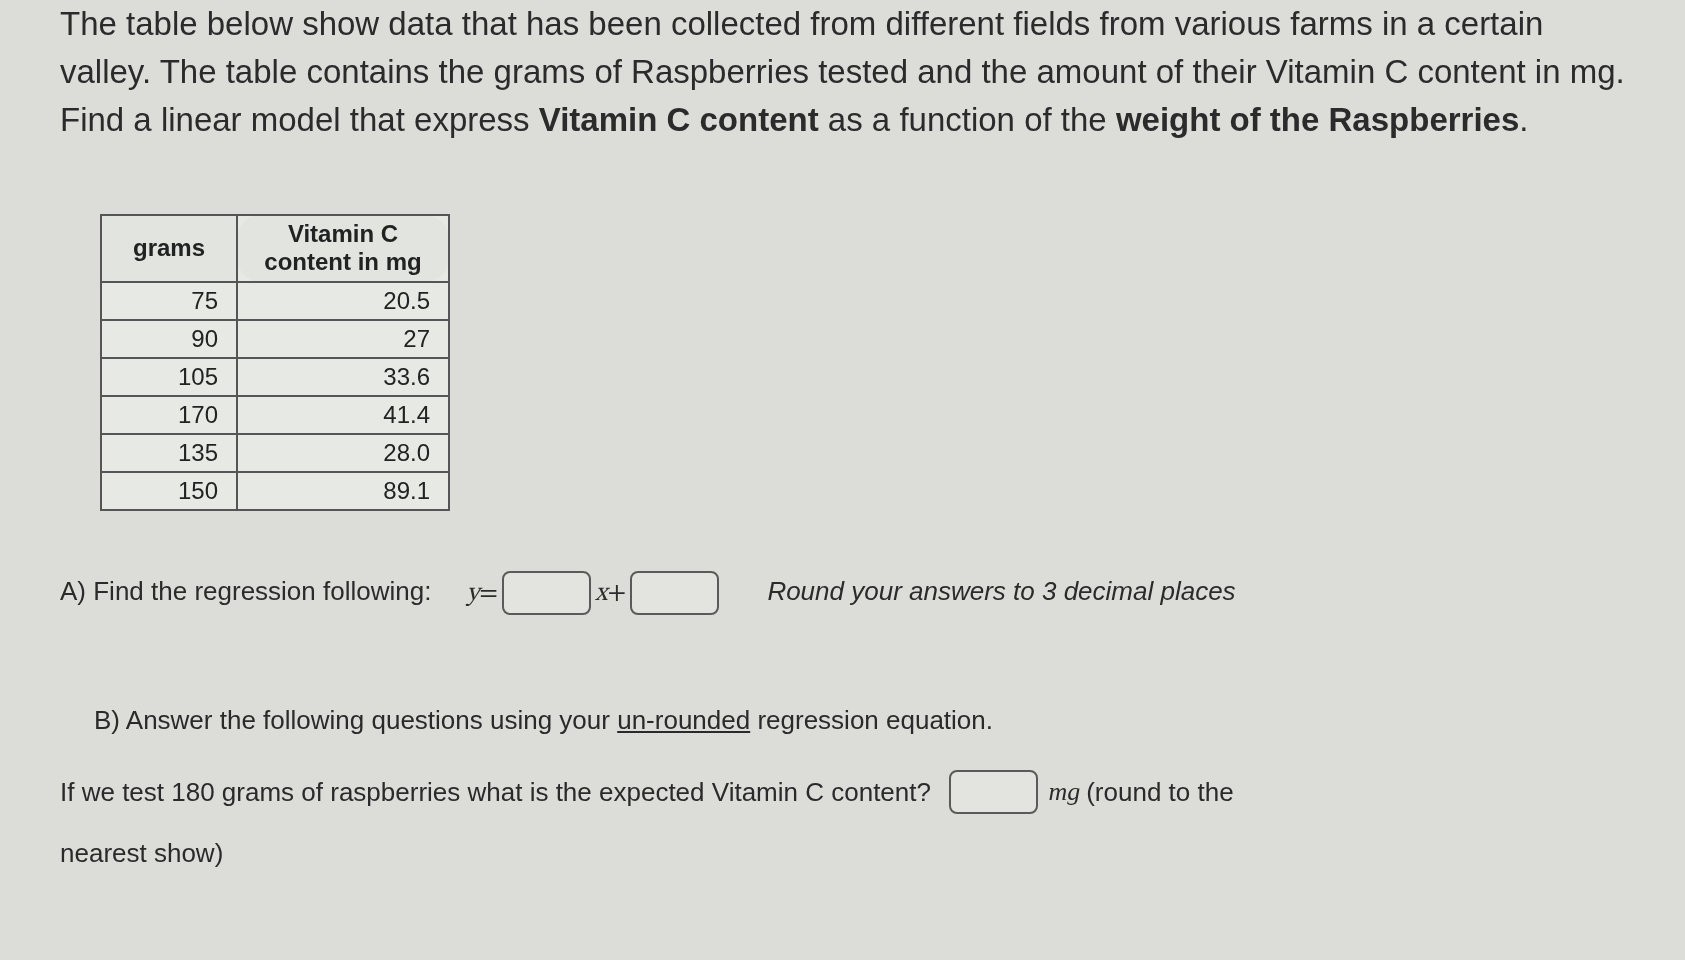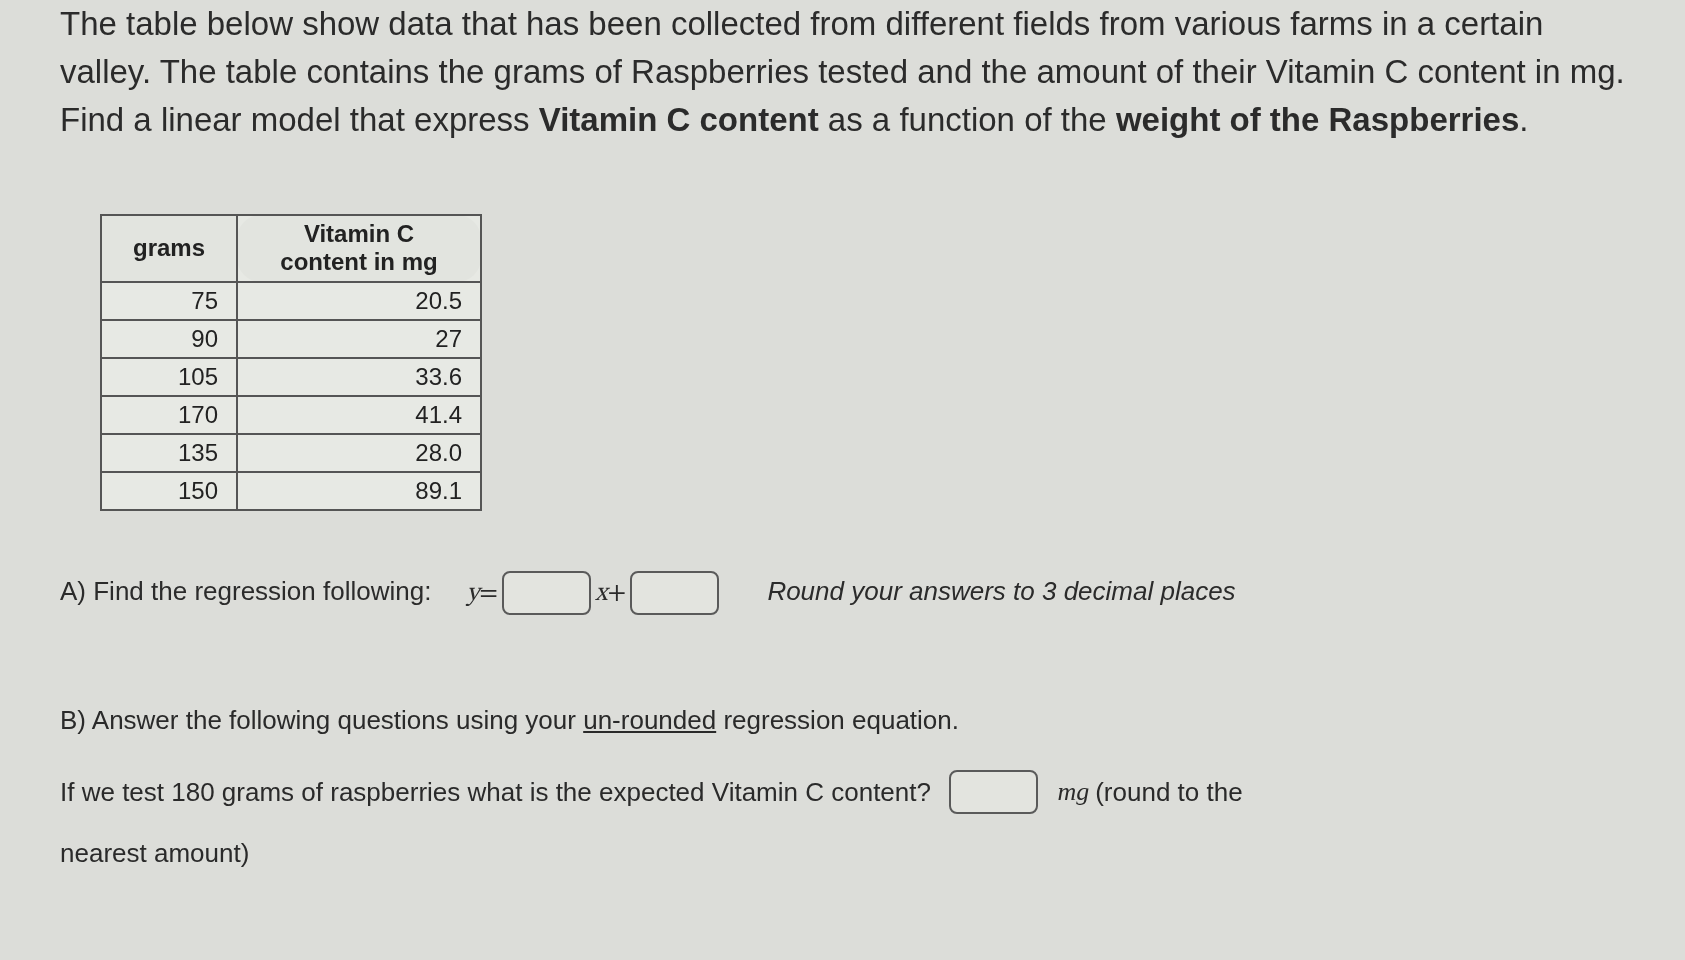--- a/index.html
+++ b/index.html
@@ -44,21 +44,21 @@
     padding: 4px 12px;
     background: #e2e4df;
   }
   table.data th.col-grams {
     width: 110px;
     vertical-align: middle;
   }
   table.data th.col-vitc {
     width: 190px;
     line-height: 1.2;
-    padding: 4px 26px;
+    padding: 4px 10px;
     border-radius: 24px;
   }
   table.data td {
     text-align: right;
     padding: 4px 12px 4px 12px;
   }
   table.data td.grams-cell {
     padding-right: 18px;
   }
   table.data td.vitc-cell {
@@ -95,39 +95,40 @@
   }
   .hint {
     font-style: italic;
     margin-left: 37px;
     font-family: "Segoe UI", Arial, sans-serif;
     font-size: 26px;
   }
   .partB {
     margin-top: 90px;
     font-size: 26px;
+    margin-left: 34px;
   }
   .partB-line2 {
     margin-top: 34px;
     font-size: 26px;
     display: flex;
     align-items: center;
     flex-wrap: wrap;
   }
   .partB-line3 {
     margin-top: 24px;
     font-size: 26px;
   }
   .underlined {
     text-decoration: underline;
   }
   .unit {
     font-style: italic;
     font-family: "Cambria Math","Times New Roman",serif;
-    margin-left: 15px;
+    margin-left: 6px;
     margin-right: 6px;
   }
 </style>
 </head>
 <body>
 
 <div class="page">
 
   <div class="intro">
     <span>The table below show data that has been collected from different fields from various farms in a certain valley. The table contains the grams of Raspberries tested and the amount of their Vitamin C content in mg. Find a linear model that express </span><b>Vitamin C content</b><span> as a function of the </span><b>weight of the Raspberries</b><span>.</span>
@@ -191,16 +192,16 @@
   </div>
 
   <div class="partB-line2">
     <span>If we test 180 grams of raspberries what is the expected Vitamin C content?</span>
     &nbsp;&nbsp;
     <span class="input-box"></span>
     <span class="unit">mg</span>
     <span> (round to the</span>
   </div>
   <div class="partB-line3">
-    <span>nearest amount)</span>
+    <span>nearest show)</span>
   </div>
 
 </div>
 
 </body></html>

